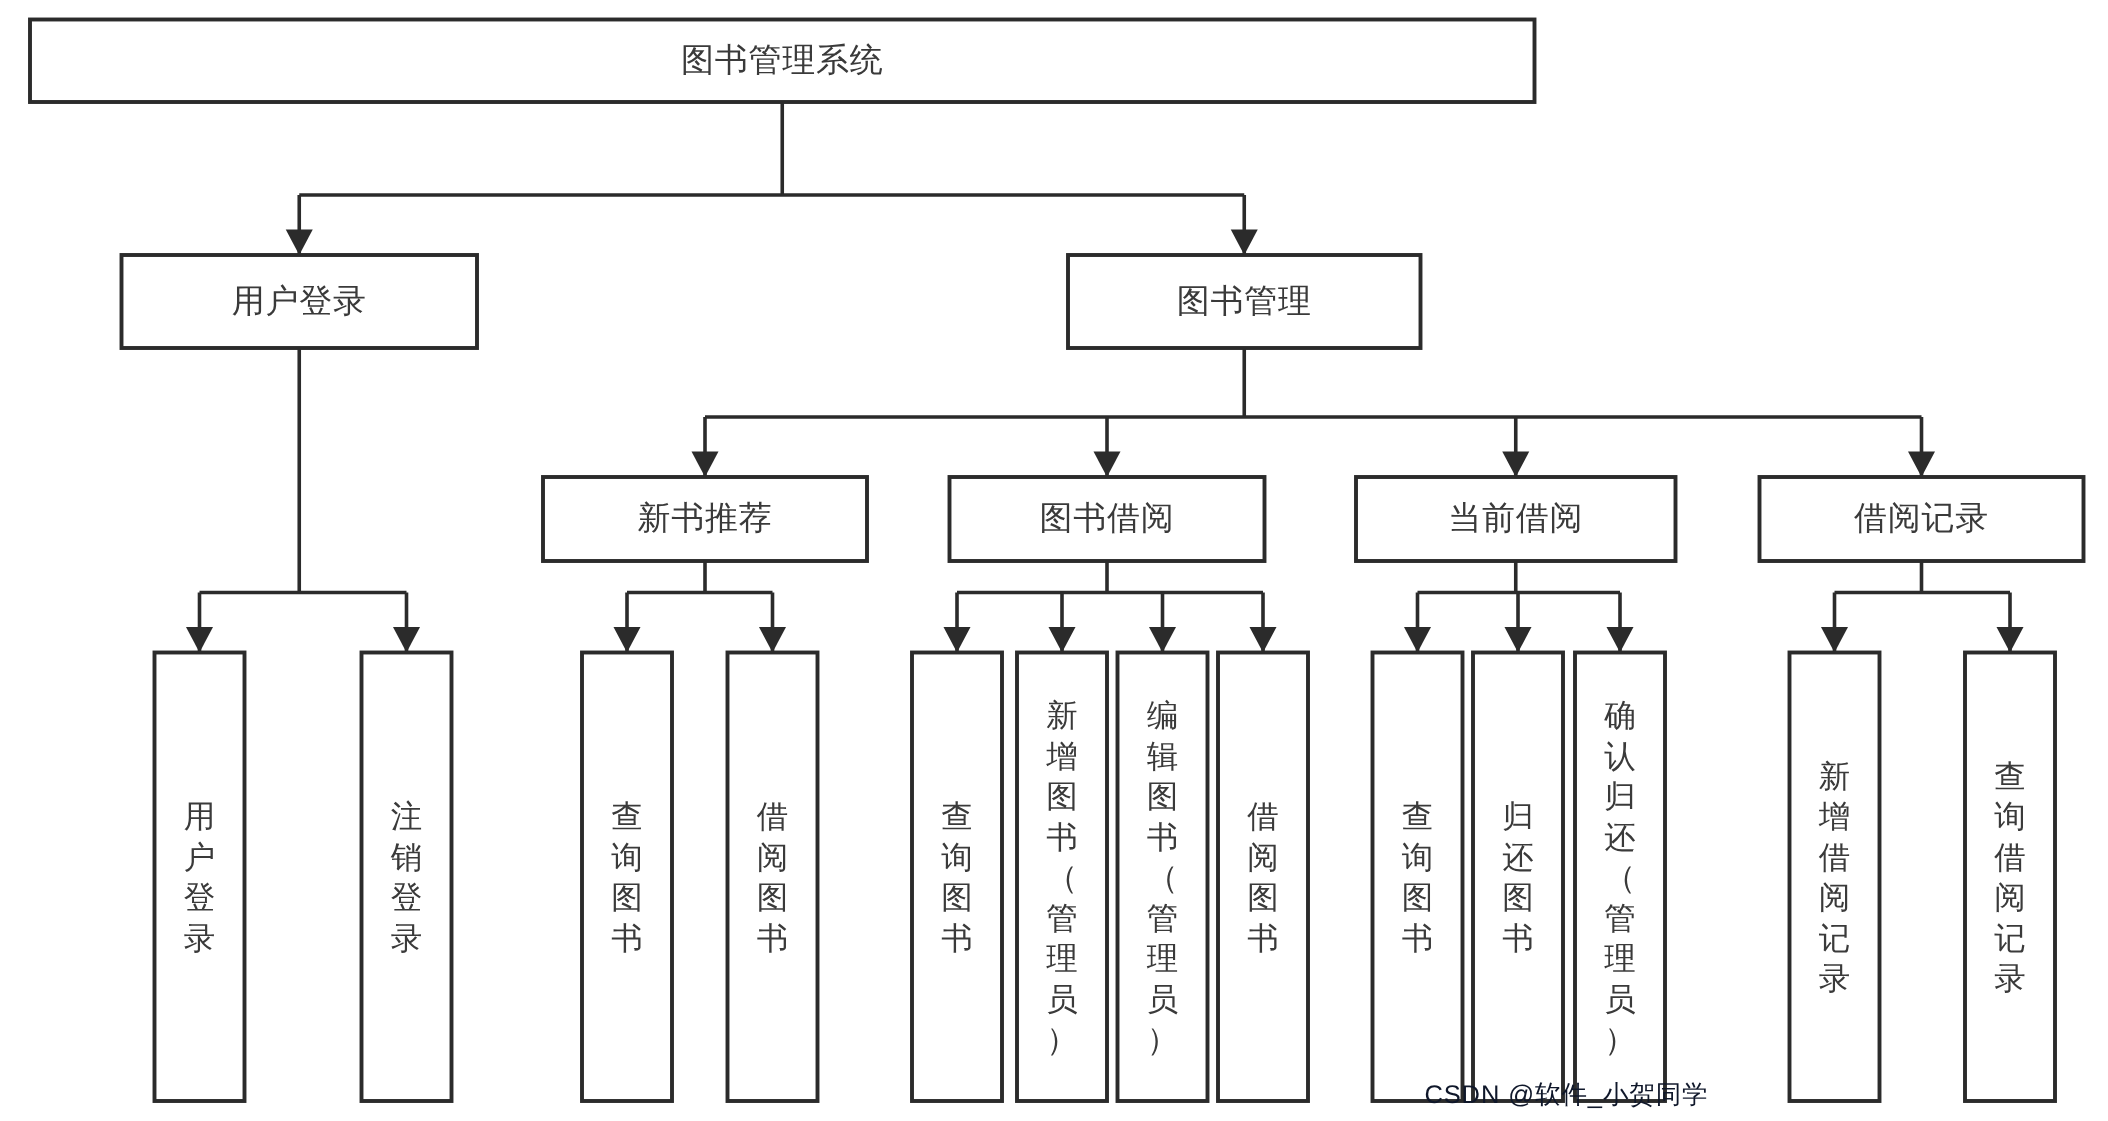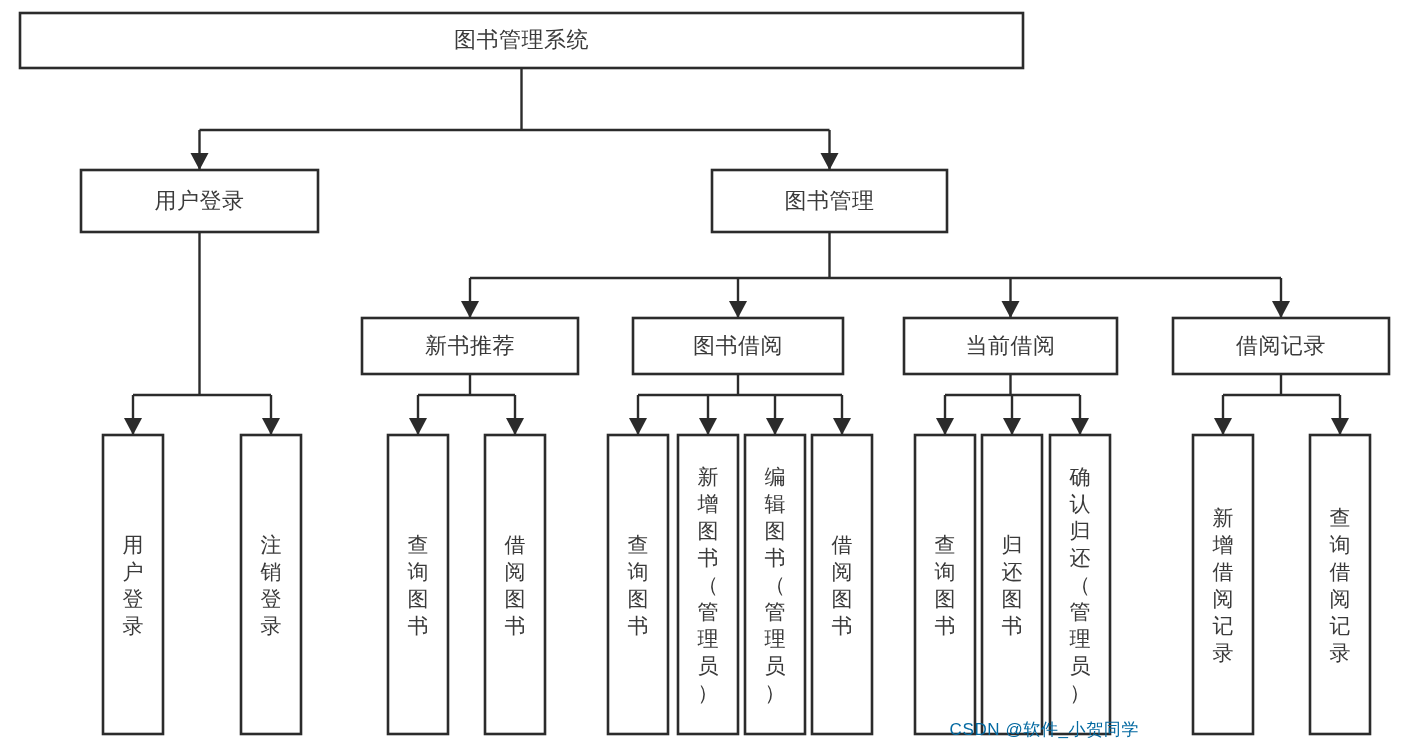--- a/index.html
+++ b/index.html
@@ -53,21 +53,21 @@
     font-size: 21px;
     fill: #3a3a3a;
     text-anchor: middle;
   }
   .watermark {
     position: absolute;
     right: 8px;
     bottom: 6px;
     font-family: "Liberation Sans", "DejaVu Sans", sans-serif;
     font-size: 17px;
-    color: #0369a1;
+    color: #0f172a;
     letter-spacing: 0.6px;
     white-space: nowrap;
     user-select: none;
   }
 </style>
 </head>
 <body>
 
 <div id="diagram-root">
   <svg class="diagram" viewBox="0 0 1405 747" xmlns="http://www.w3.org/2000/svg">

